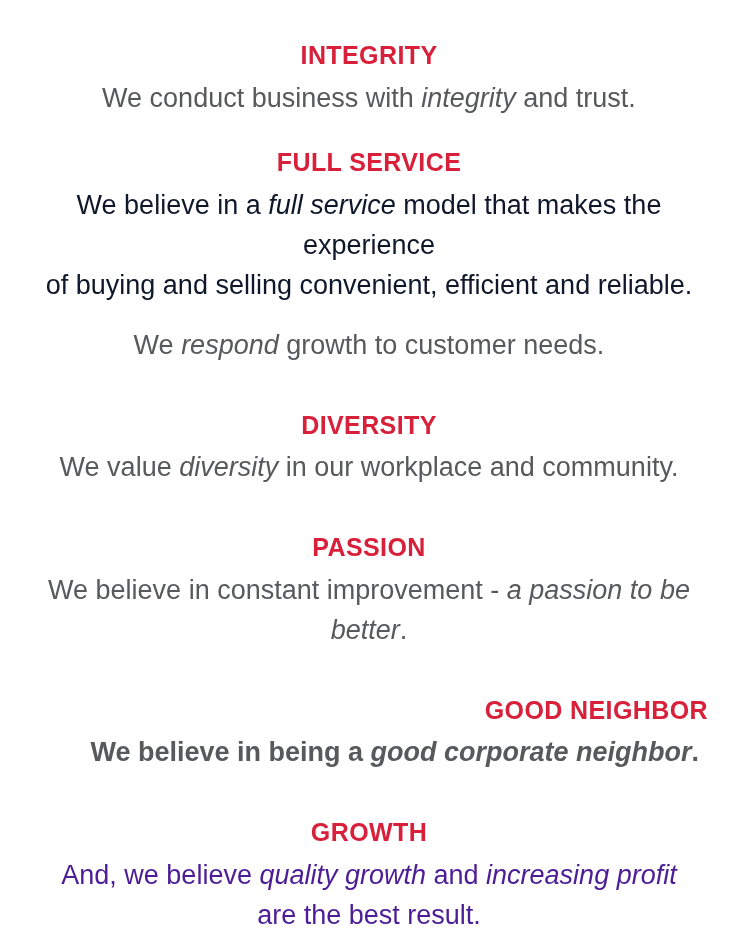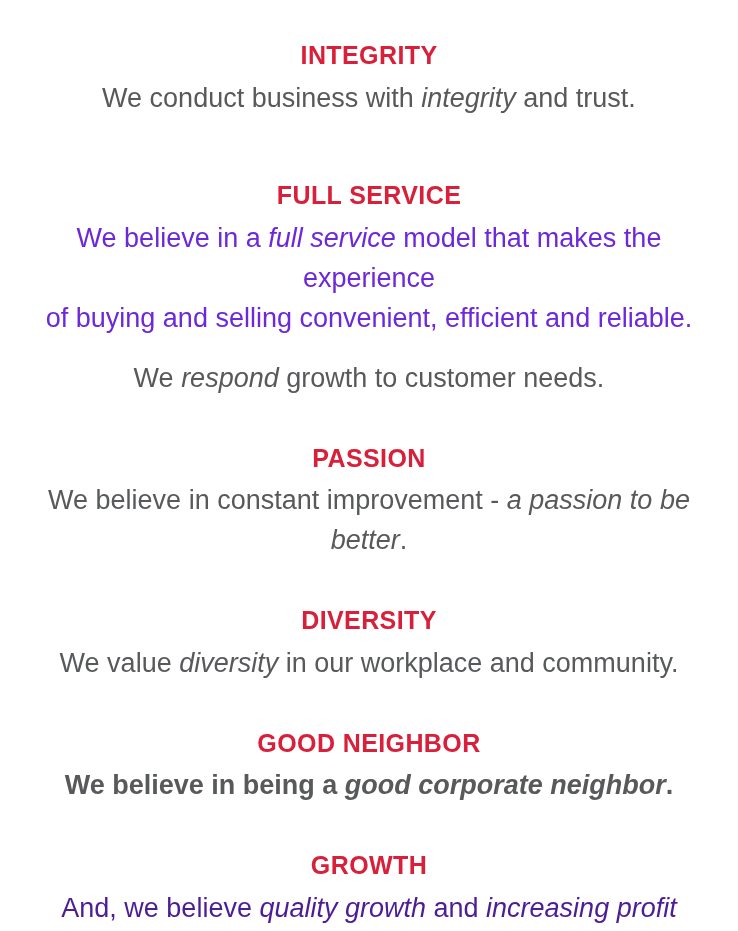--- a/index.html
+++ b/index.html
@@ -42,65 +42,65 @@
     color: #58595b;
     font-size: 27px;
     line-height: 1.48;
     max-width: 660px;
     margin: 0 auto;
   }
   .value-desc em {
     font-style: italic;
   }
   
-  .b0 { margin-top: 8px; margin-bottom: 64px; }
+  .b0 { margin-top: 8px; margin-bottom: 31px; }
   .b1 { margin-bottom: 20px; }
   .b2 { margin-bottom: 46px; }
   .b3 { margin-bottom: 46px; }
   .b4 { margin-bottom: 46px; }
-  .b5 { margin-bottom: 46px; }
+  .b5 { margin-bottom: 46px; text-align: right; }
   .b6 { margin-bottom: 0; }
 </style>
 </head>
 <body style="background: rgb(255, 255, 255);">
 
 <div class="page">
 
   <div class="value-block b0">
     <div class="value-title" style="color: rgb(216, 32, 58);">INTEGRITY</div>
     <div class="value-desc" style="color: rgb(88, 89, 91);">
       <div><span>We conduct business with </span><em>integrity</em><span> and trust.</span></div>
     </div>
   </div>
 
   <div class="value-block b1">
     <div class="value-title" style="color: rgb(216, 32, 58);">FULL SERVICE</div>
-    <div class="value-desc" style="color: #6d28d9;">
+    <div class="value-desc" style="color: #0f172a;">
       <div><span>We believe in a </span><em>full service</em><span> model that makes the experience</span></div>
       <div><span>of buying and selling convenient, efficient and reliable.</span></div>
     </div>
   </div>
 
   <div class="value-block b2">
     <div class="value-desc" style="color: rgb(88, 89, 91);">
       <div><span>We </span><em>respond</em><span> growth to customer needs.</span></div>
     </div>
   </div>
 
+  <div class="value-block b3">
+    <div class="value-title" style="color: rgb(216, 32, 58);">DIVERSITY</div>
+    <div class="value-desc" style="color: rgb(88, 89, 91);">
+      <div><span>We value </span><em>diversity</em><span> in our workplace and community.</span></div>
+    </div>
+  </div>
+
   <div class="value-block b4">
     <div class="value-title" style="color: rgb(216, 32, 58);">PASSION</div>
     <div class="value-desc" style="color: rgb(88, 89, 91);">
       <div><span>We believe in constant improvement - </span><em>a passion to be better</em><span>.</span></div>
-    </div>
-  </div>
-
-  <div class="value-block b3">
-    <div class="value-title" style="color: rgb(216, 32, 58);">DIVERSITY</div>
-    <div class="value-desc" style="color: rgb(88, 89, 91);">
-      <div><span>We value </span><em>diversity</em><span> in our workplace and community.</span></div>
     </div>
   </div>
 
   <div class="value-block b5">
     <div class="value-title" style="color: rgb(216, 32, 58);">GOOD NEIGHBOR</div>
     <div class="value-desc" style="color: rgb(88, 89, 91); font-weight: bold;">
       <div><span>We believe in being a </span><em>good corporate neighbor</em><span>.</span></div>
     </div>
   </div>
 

